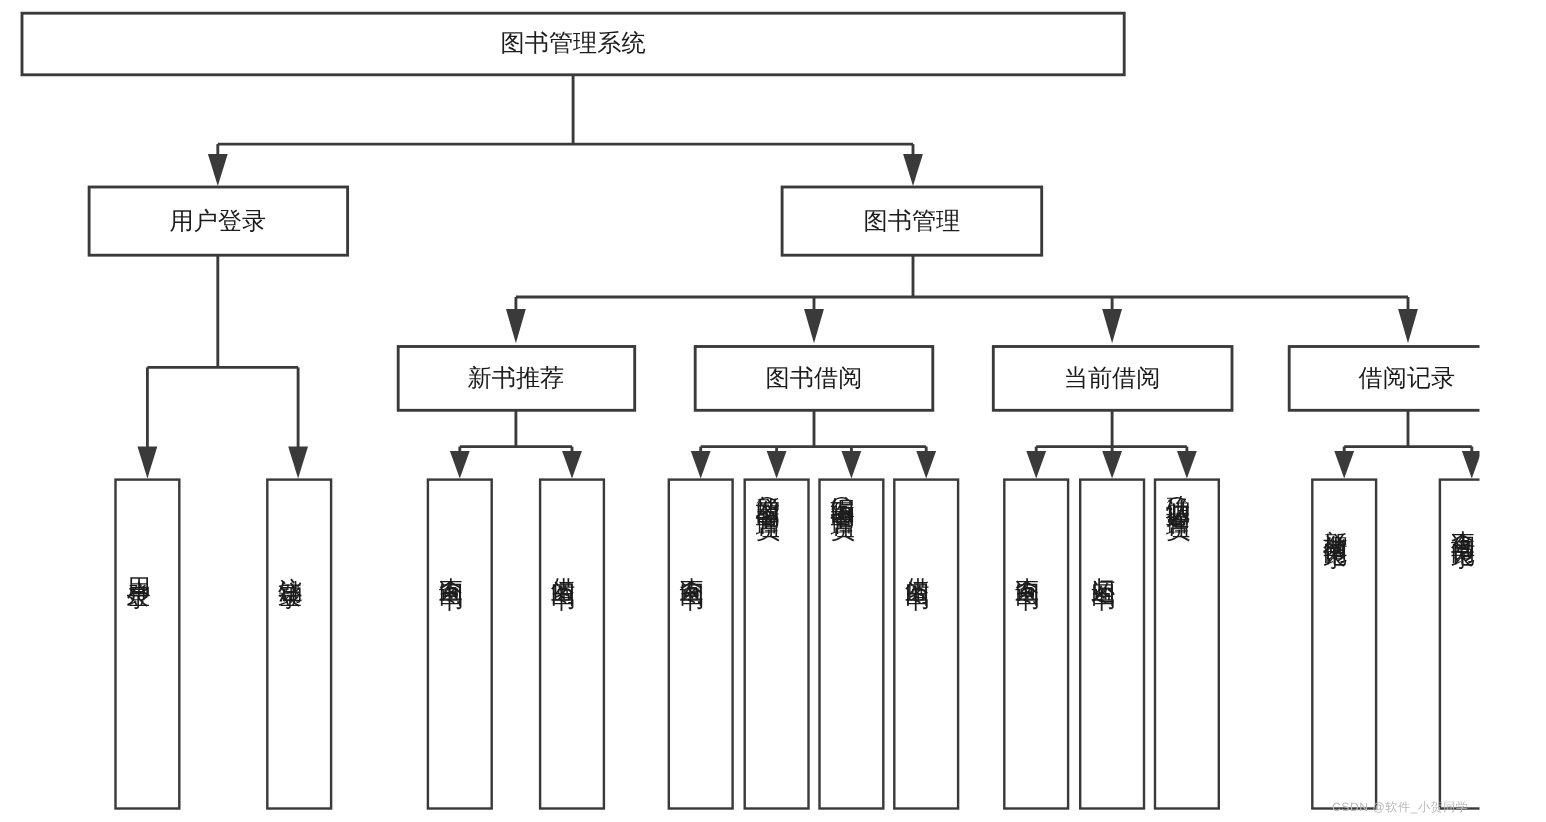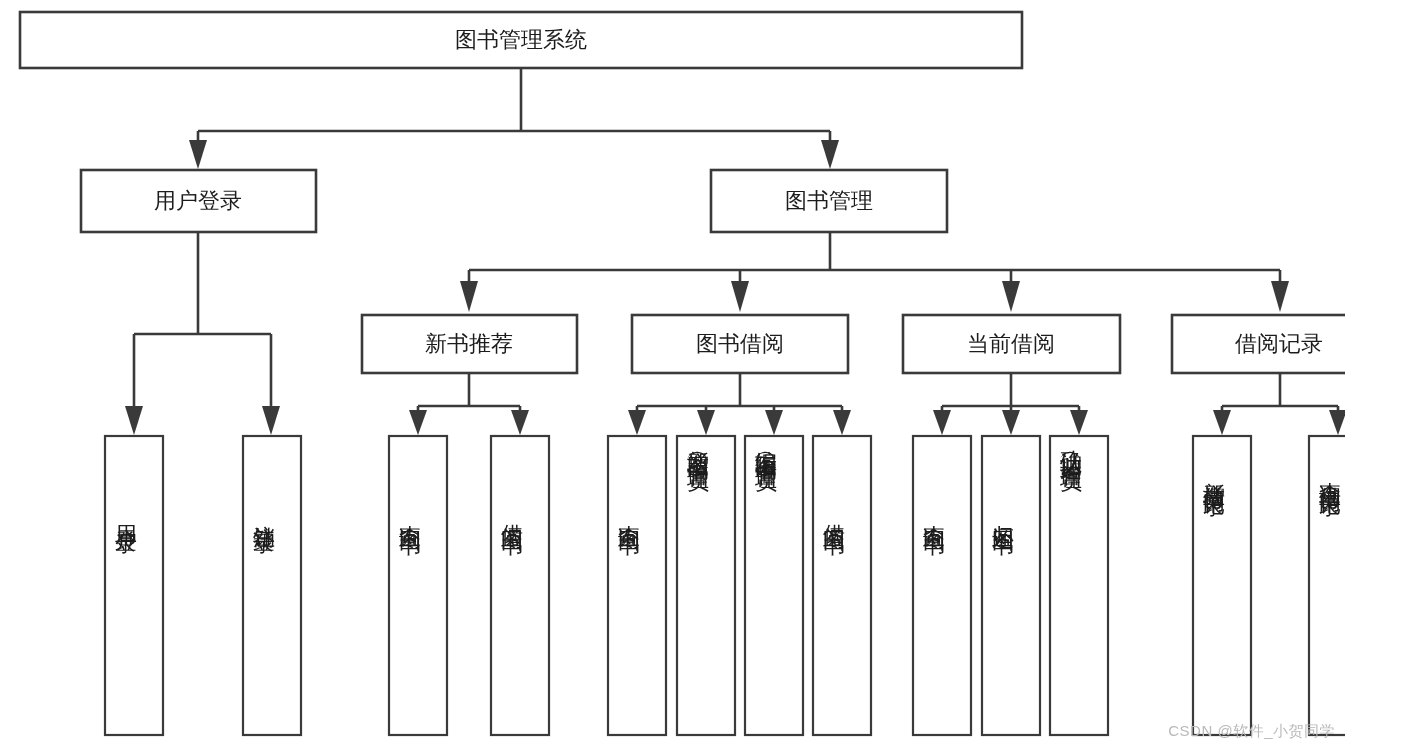--- a/index.html
+++ b/index.html
@@ -62,21 +62,21 @@
     glyph-orientation-vertical: 0;
     letter-spacing: 3px;
     text-anchor: middle;
     dominant-baseline: hanging;
   }
   .watermark {
     position: absolute;
     right: 10px;
     bottom: 6px;
     font-family: "Liberation Sans", "DejaVu Sans", sans-serif;
-    font-size: 15px;
+    font-size: 11px;
     color: #b9b9b9;
     letter-spacing: 0.5px;
     white-space: nowrap;
     pointer-events: none;
   }
 </style>
 </head>
 <body>
 
 <div id="diagram-root">

